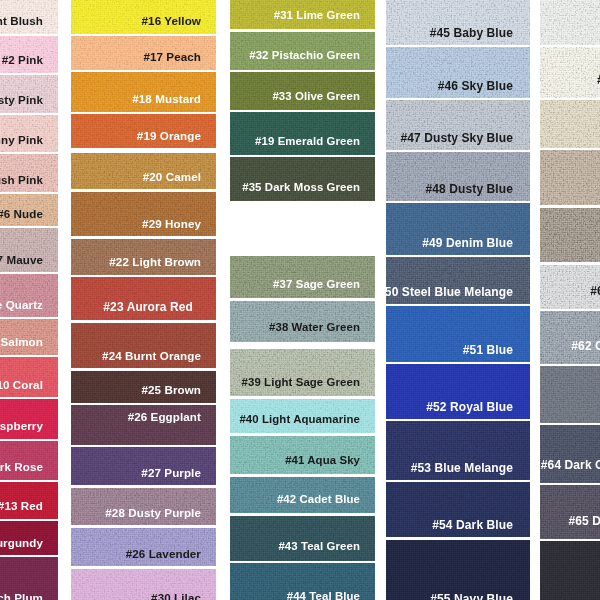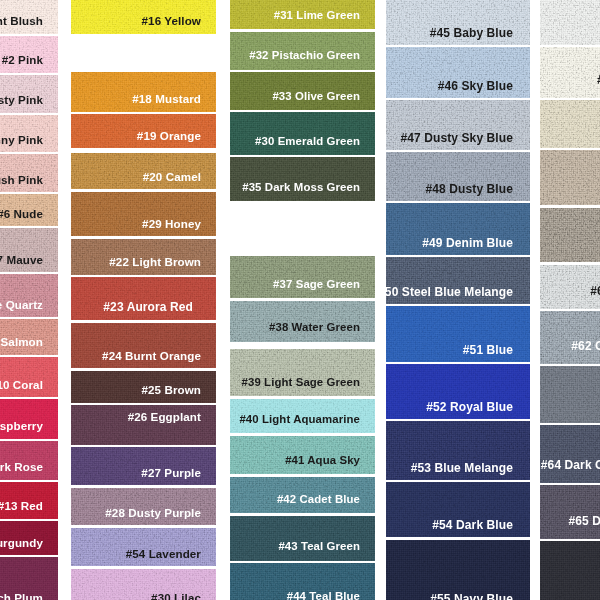--- a/index.html
+++ b/index.html
@@ -247,20 +247,30 @@
       <div class="swatch" style="top: 0.1px; height: 33.8px; background: rgb(246, 238, 46);">
         <div class="weave-lines" style="background-image: repeating-linear-gradient(90deg, rgba(255, 255, 255, 0.024) 0px, rgba(255, 255, 255, 0.024) 1px, rgba(0, 0, 0, 0.01) 1px, rgba(0, 0, 0, 0.01) 2px), repeating-linear-gradient(0deg, rgba(255, 255, 255, 0.027) 0px, rgba(255, 255, 255, 0.027) 1px, rgba(0, 0, 0, 0.02) 1px, rgba(0, 0, 0, 0.02) 2px);"></div>
         <svg class="weave" width="100%" height="100%" style="opacity: 0.215;">
           <rect width="100%" height="100%" filter="url(#fibreD1)"></rect>
         </svg>
         <svg class="weave" width="100%" height="100%" style="opacity: 0.12;">
           <rect width="100%" height="100%" filter="url(#fibreL1)"></rect>
         </svg>
         <div class="swatch-label" style="color: rgb(26, 26, 26); font-size: 11.6px; right: 15px; bottom: 7px;">#16 Yellow</div>
       </div>
+      <div class="swatch" style="top: 36.1px; height: 33.8px; background: rgb(252, 188, 137);">
+        <div class="weave-lines" style="background-image: repeating-linear-gradient(90deg, rgba(255, 255, 255, 0.027) 0px, rgba(255, 255, 255, 0.027) 1px, rgba(0, 0, 0, 0.016) 1px, rgba(0, 0, 0, 0.016) 2px), repeating-linear-gradient(0deg, rgba(255, 255, 255, 0.03) 0px, rgba(255, 255, 255, 0.03) 1px, rgba(0, 0, 0, 0.024) 1px, rgba(0, 0, 0, 0.024) 2px);"></div>
+        <svg class="weave" width="100%" height="100%" style="opacity: 0.266;">
+          <rect width="100%" height="100%" filter="url(#fibreD2)"></rect>
+        </svg>
+        <svg class="weave" width="100%" height="100%" style="opacity: 0.14;">
+          <rect width="100%" height="100%" filter="url(#fibreL2)"></rect>
+        </svg>
+        <div class="swatch-label" style="color: rgb(26, 26, 26); font-size: 11.6px; right: 15px; bottom: 7px;">#17 Peach</div>
+      </div>
       <div class="swatch" style="top: 72.1px; height: 39.8px; background: rgb(231, 152, 36);">
         <div class="weave-lines" style="background-image: repeating-linear-gradient(90deg, rgba(255, 255, 255, 0.024) 0px, rgba(255, 255, 255, 0.024) 1px, rgba(0, 0, 0, 0.016) 1px, rgba(0, 0, 0, 0.016) 2px), repeating-linear-gradient(0deg, rgba(255, 255, 255, 0.027) 0px, rgba(255, 255, 255, 0.027) 1px, rgba(0, 0, 0, 0.02) 1px, rgba(0, 0, 0, 0.02) 2px);"></div>
         <svg class="weave" width="100%" height="100%" style="opacity: 0.241;">
           <rect width="100%" height="100%" filter="url(#fibreD3)"></rect>
         </svg>
         <svg class="weave" width="100%" height="100%" style="opacity: 0.109;">
           <rect width="100%" height="100%" filter="url(#fibreL3)"></rect>
         </svg>
         <div class="swatch-label" style="color: rgb(255, 255, 255); font-size: 11.6px; right: 15px; bottom: 7px;">#18 Mustard</div>
       </div>
@@ -365,21 +375,21 @@
         <div class="swatch-label" style="color: rgb(255, 255, 255); font-size: 11.6px; right: 15px; bottom: 7px;">#28 Dusty Purple</div>
       </div>
       <div class="swatch" style="top: 527.6px; height: 38.8px; background: rgb(164, 159, 210);">
         <div class="weave-lines" style="background-image: repeating-linear-gradient(90deg, rgba(255, 255, 255, 0.035) 0px, rgba(255, 255, 255, 0.035) 1px, rgba(0, 0, 0, 0.024) 1px, rgba(0, 0, 0, 0.024) 2px), repeating-linear-gradient(0deg, rgba(255, 255, 255, 0.043) 0px, rgba(255, 255, 255, 0.043) 1px, rgba(0, 0, 0, 0.035) 1px, rgba(0, 0, 0, 0.035) 2px);"></div>
         <svg class="weave" width="100%" height="100%" style="opacity: 0.379;">
           <rect width="100%" height="100%" filter="url(#fibreD2)"></rect>
         </svg>
         <svg class="weave" width="100%" height="100%" style="opacity: 0.174;">
           <rect width="100%" height="100%" filter="url(#fibreL2)"></rect>
         </svg>
-        <div class="swatch-label" style="color: rgb(26, 26, 26); font-size: 11.6px; right: 15px; bottom: 7px;">#54 Lavender</div>
+        <div class="swatch-label" style="color: rgb(26, 26, 26); font-size: 11.6px; right: 15px; bottom: 7px;">#26 Lavender</div>
       </div>
       <div class="swatch" style="top: 568.6px; height: 42.3px; background: rgb(224, 180, 222);">
         <div class="weave-lines" style="background-image: repeating-linear-gradient(90deg, rgba(255, 255, 255, 0.027) 0px, rgba(255, 255, 255, 0.027) 1px, rgba(0, 0, 0, 0.016) 1px, rgba(0, 0, 0, 0.016) 2px), repeating-linear-gradient(0deg, rgba(255, 255, 255, 0.03) 0px, rgba(255, 255, 255, 0.03) 1px, rgba(0, 0, 0, 0.024) 1px, rgba(0, 0, 0, 0.024) 2px);"></div>
         <svg class="weave" width="100%" height="100%" style="opacity: 0.263;">
           <rect width="100%" height="100%" filter="url(#fibreD3)"></rect>
         </svg>
         <svg class="weave" width="100%" height="100%" style="opacity: 0.137;">
           <rect width="100%" height="100%" filter="url(#fibreL3)"></rect>
         </svg>
         <div class="swatch-label" style="color: rgb(26, 26, 26); font-size: 11.6px; right: 15px; bottom: 7px;">#30 Lilac</div>
@@ -417,21 +427,21 @@
         <div class="swatch-label" style="color: rgb(255, 255, 255); font-size: 11.4px; right: 15px; bottom: 8px;">#33 Olive Green</div>
       </div>
       <div class="swatch" style="top: 112.4px; height: 42.8px; background: rgb(45, 94, 79);">
         <div class="weave-lines" style="background-image: repeating-linear-gradient(90deg, rgba(255, 255, 255, 0.024) 0px, rgba(255, 255, 255, 0.024) 1px, rgba(0, 0, 0, 0.024) 1px, rgba(0, 0, 0, 0.024) 2px), repeating-linear-gradient(0deg, rgba(255, 255, 255, 0.03) 0px, rgba(255, 255, 255, 0.03) 1px, rgba(0, 0, 0, 0.03) 1px, rgba(0, 0, 0, 0.03) 2px);"></div>
         <svg class="weave" width="100%" height="100%" style="opacity: 0.314;">
           <rect width="100%" height="100%" filter="url(#fibreD1)"></rect>
         </svg>
         <svg class="weave" width="100%" height="100%" style="opacity: 0.067;">
           <rect width="100%" height="100%" filter="url(#fibreL1)"></rect>
         </svg>
-        <div class="swatch-label" style="color: rgb(255, 255, 255); font-size: 11.4px; right: 15px; bottom: 8px;">#30 Emerald Green</div>
+        <div class="swatch-label" style="color: rgb(255, 255, 255); font-size: 11.4px; right: 15px; bottom: 8px;">#19 Emerald Green</div>
       </div>
       <div class="swatch" style="top: 157.4px; height: 44px; background: rgb(72, 81, 60);">
         <div class="weave-lines" style="background-image: repeating-linear-gradient(90deg, rgba(255, 255, 255, 0.024) 0px, rgba(255, 255, 255, 0.024) 1px, rgba(0, 0, 0, 0.024) 1px, rgba(0, 0, 0, 0.024) 2px), repeating-linear-gradient(0deg, rgba(255, 255, 255, 0.03) 0px, rgba(255, 255, 255, 0.03) 1px, rgba(0, 0, 0, 0.035) 1px, rgba(0, 0, 0, 0.035) 2px);"></div>
         <svg class="weave" width="100%" height="100%" style="opacity: 0.333;">
           <rect width="100%" height="100%" filter="url(#fibreD2)"></rect>
         </svg>
         <svg class="weave" width="100%" height="100%" style="opacity: 0.07;">
           <rect width="100%" height="100%" filter="url(#fibreL2)"></rect>
         </svg>
         <div class="swatch-label" style="color: rgb(255, 255, 255); font-size: 11.4px; right: 15px; bottom: 8px;">#35 Dark Moss Green</div>

